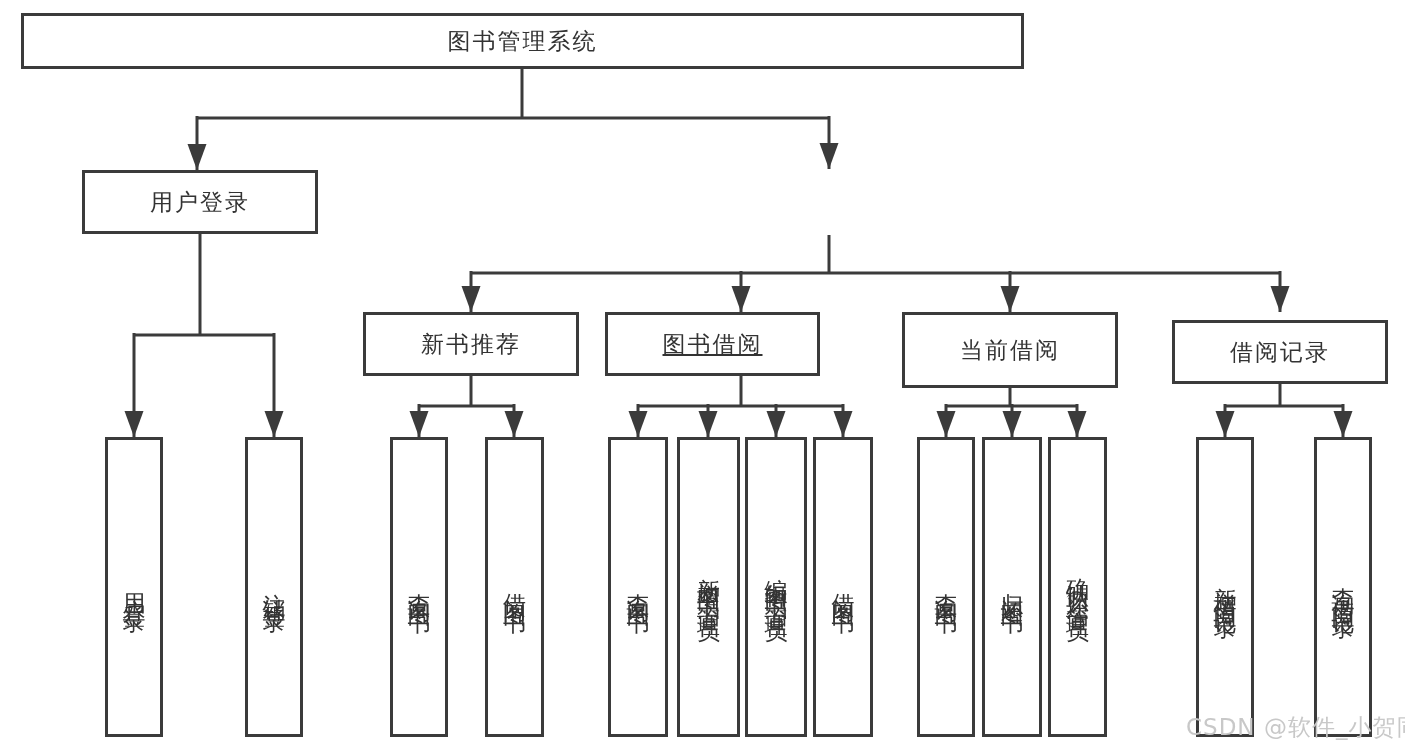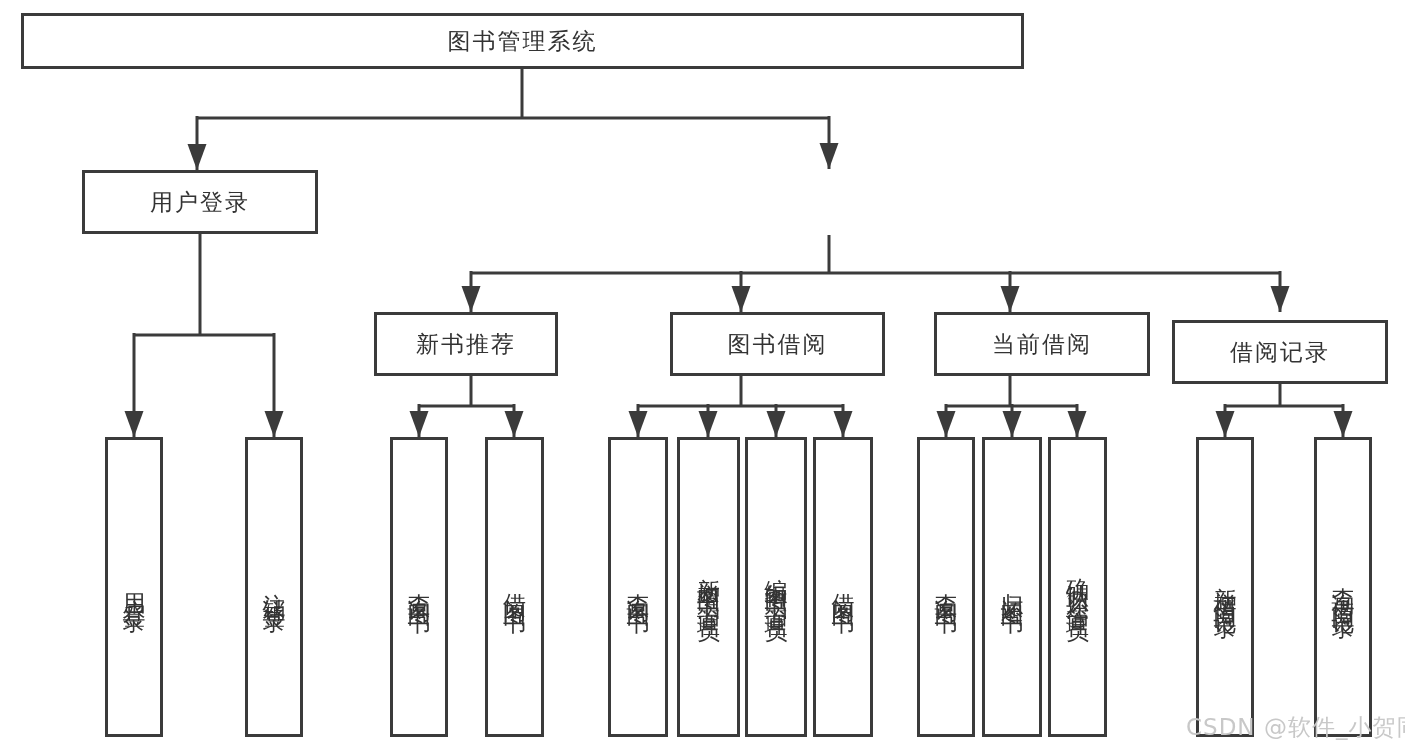--- a/index.html
+++ b/index.html
@@ -119,27 +119,27 @@
   </svg>
 
   <div class="node h-node" style="left:21px; top:13px; width:1003px; height:56px;">
     <span>图书管理系统</span>
   </div>
 
   <div class="node h-node" style="left:82px; top:170px; width:236px; height:64px;">
     <span>用户登录</span>
   </div>
 
-  <div class="node h-node" style="left:374px; top:312px; width:184px; height:64px;">
+  <div class="node h-node" style="left:363px; top:312px; width:216px; height:64px;">
     <span>新书推荐</span>
   </div>
-  <div class="node h-node" style="left:670px; top:312px; width:215px; height:64px;">
+  <div class="node h-node" style="left:605px; top:312px; width:215px; height:64px;text-decoration:underline;">
     <span>图书借阅</span>
   </div>
-  <div class="node h-node" style="left:902px; top:312px; width:216px; height:64px;margin-left:32px;">
+  <div class="node h-node" style="left:902px; top:312px; width:216px; height:76px;">
     <span>当前借阅</span>
   </div>
   <div class="node h-node" style="left:1172px; top:320px; width:216px; height:64px;">
     <span>借阅记录</span>
   </div>
 
   <div class="node v-node" style="left:105px; top:437px; width:58px; height:300px;">
     <span>用户登录</span>
   </div>
   <div class="node v-node" style="left:245px; top:437px; width:58px; height:300px;">

